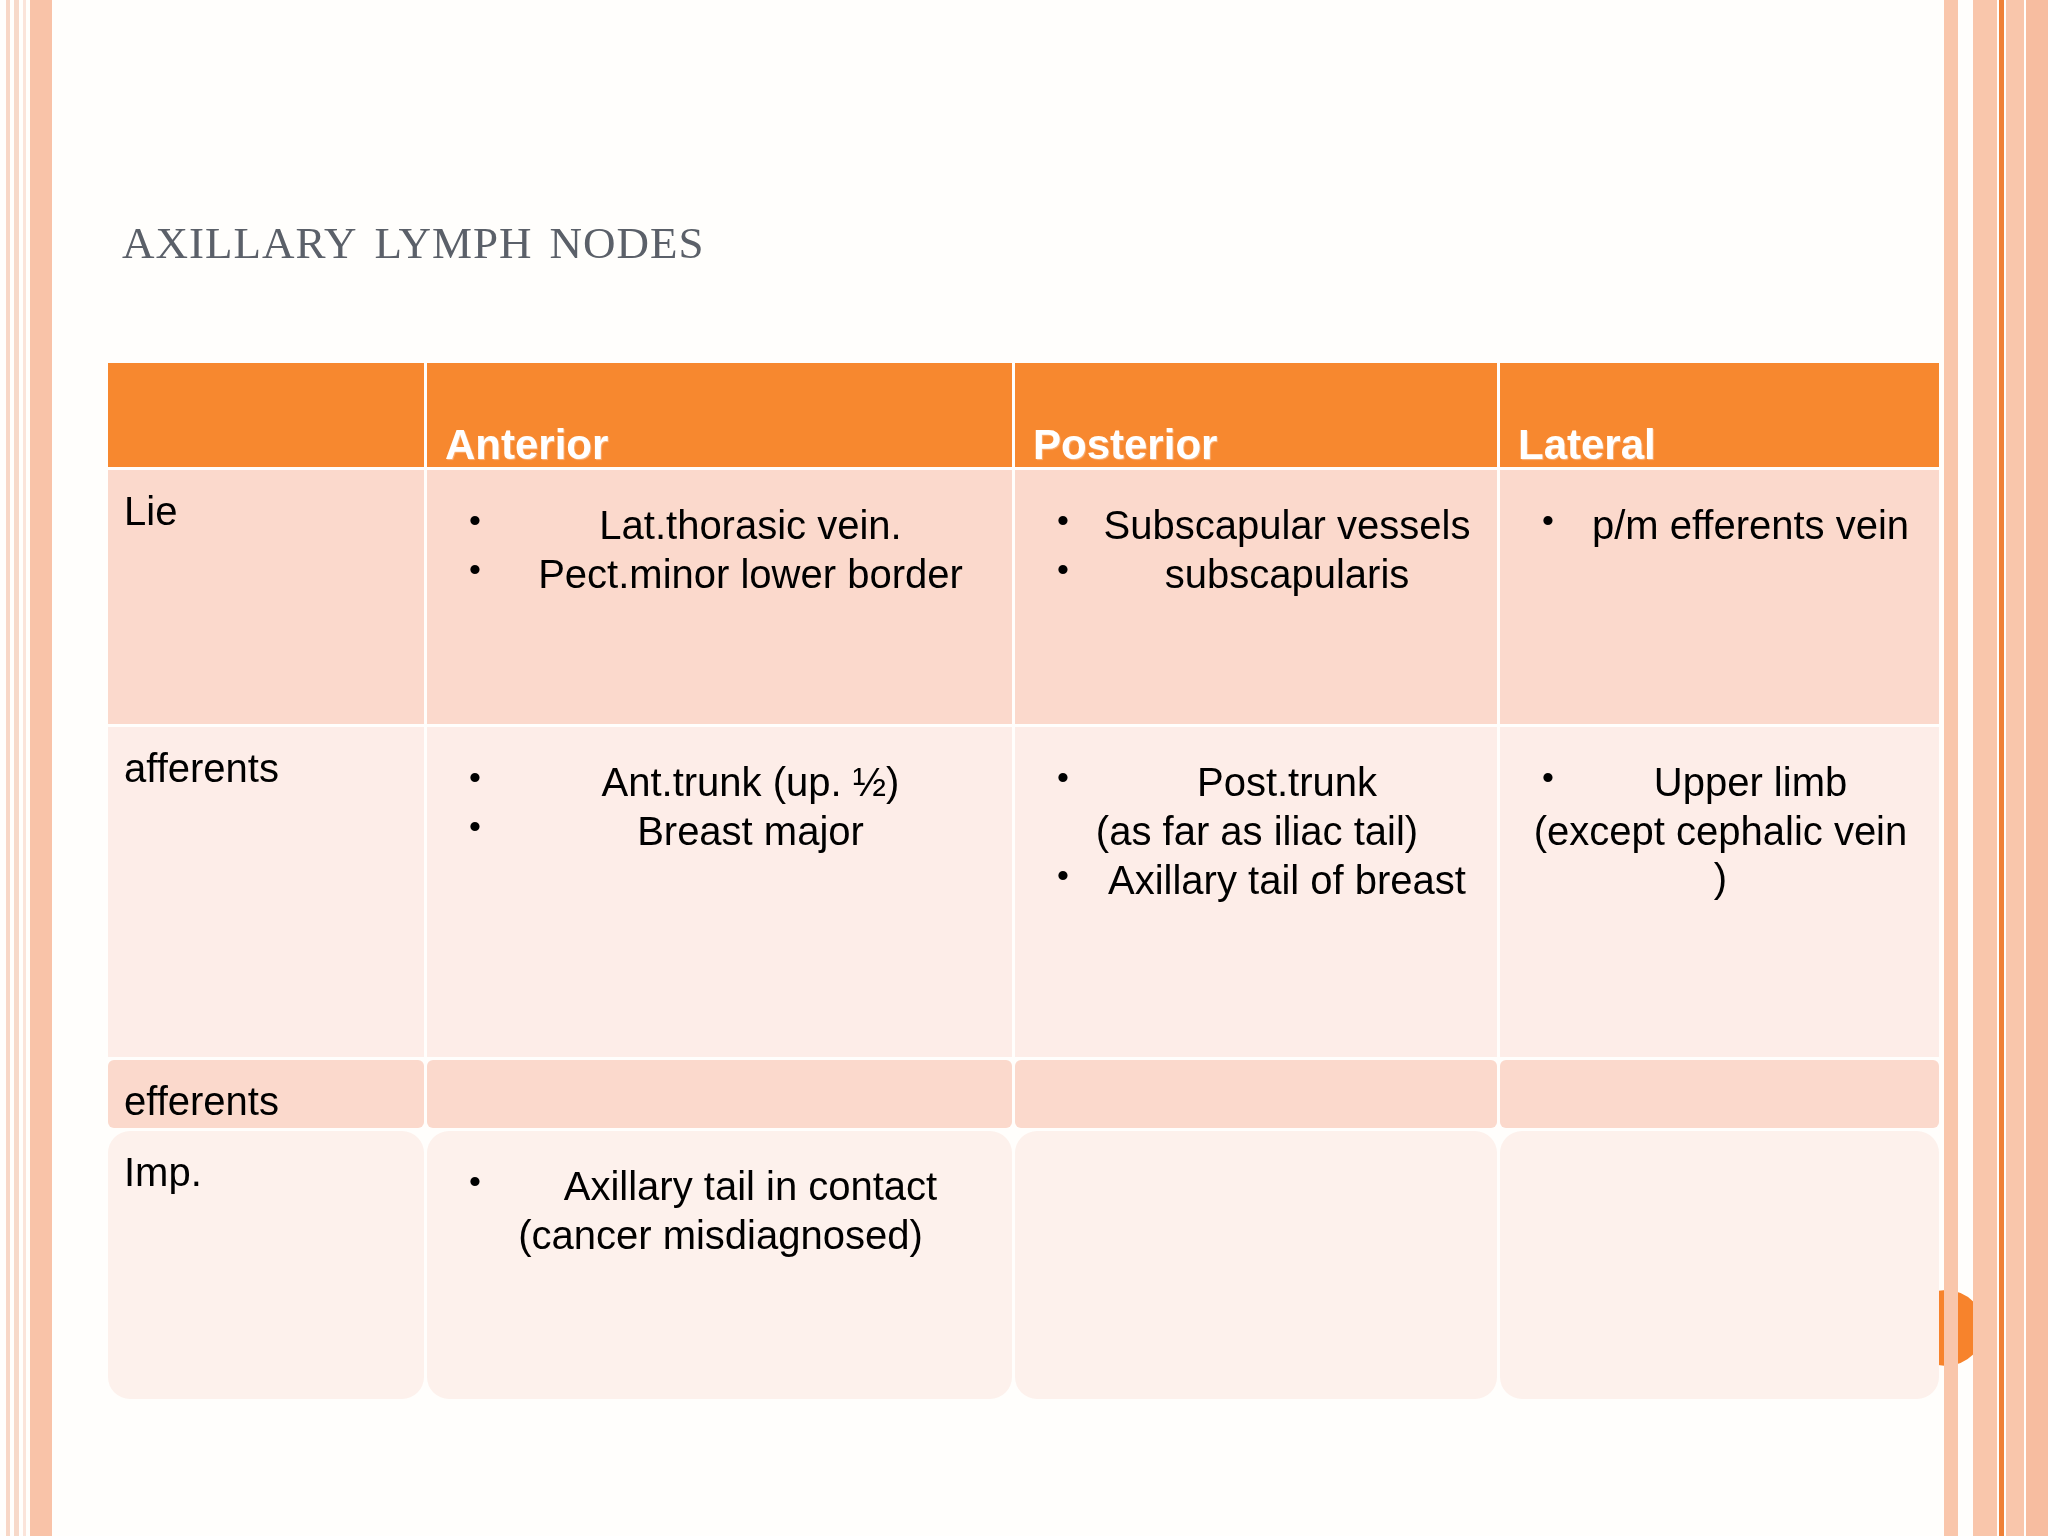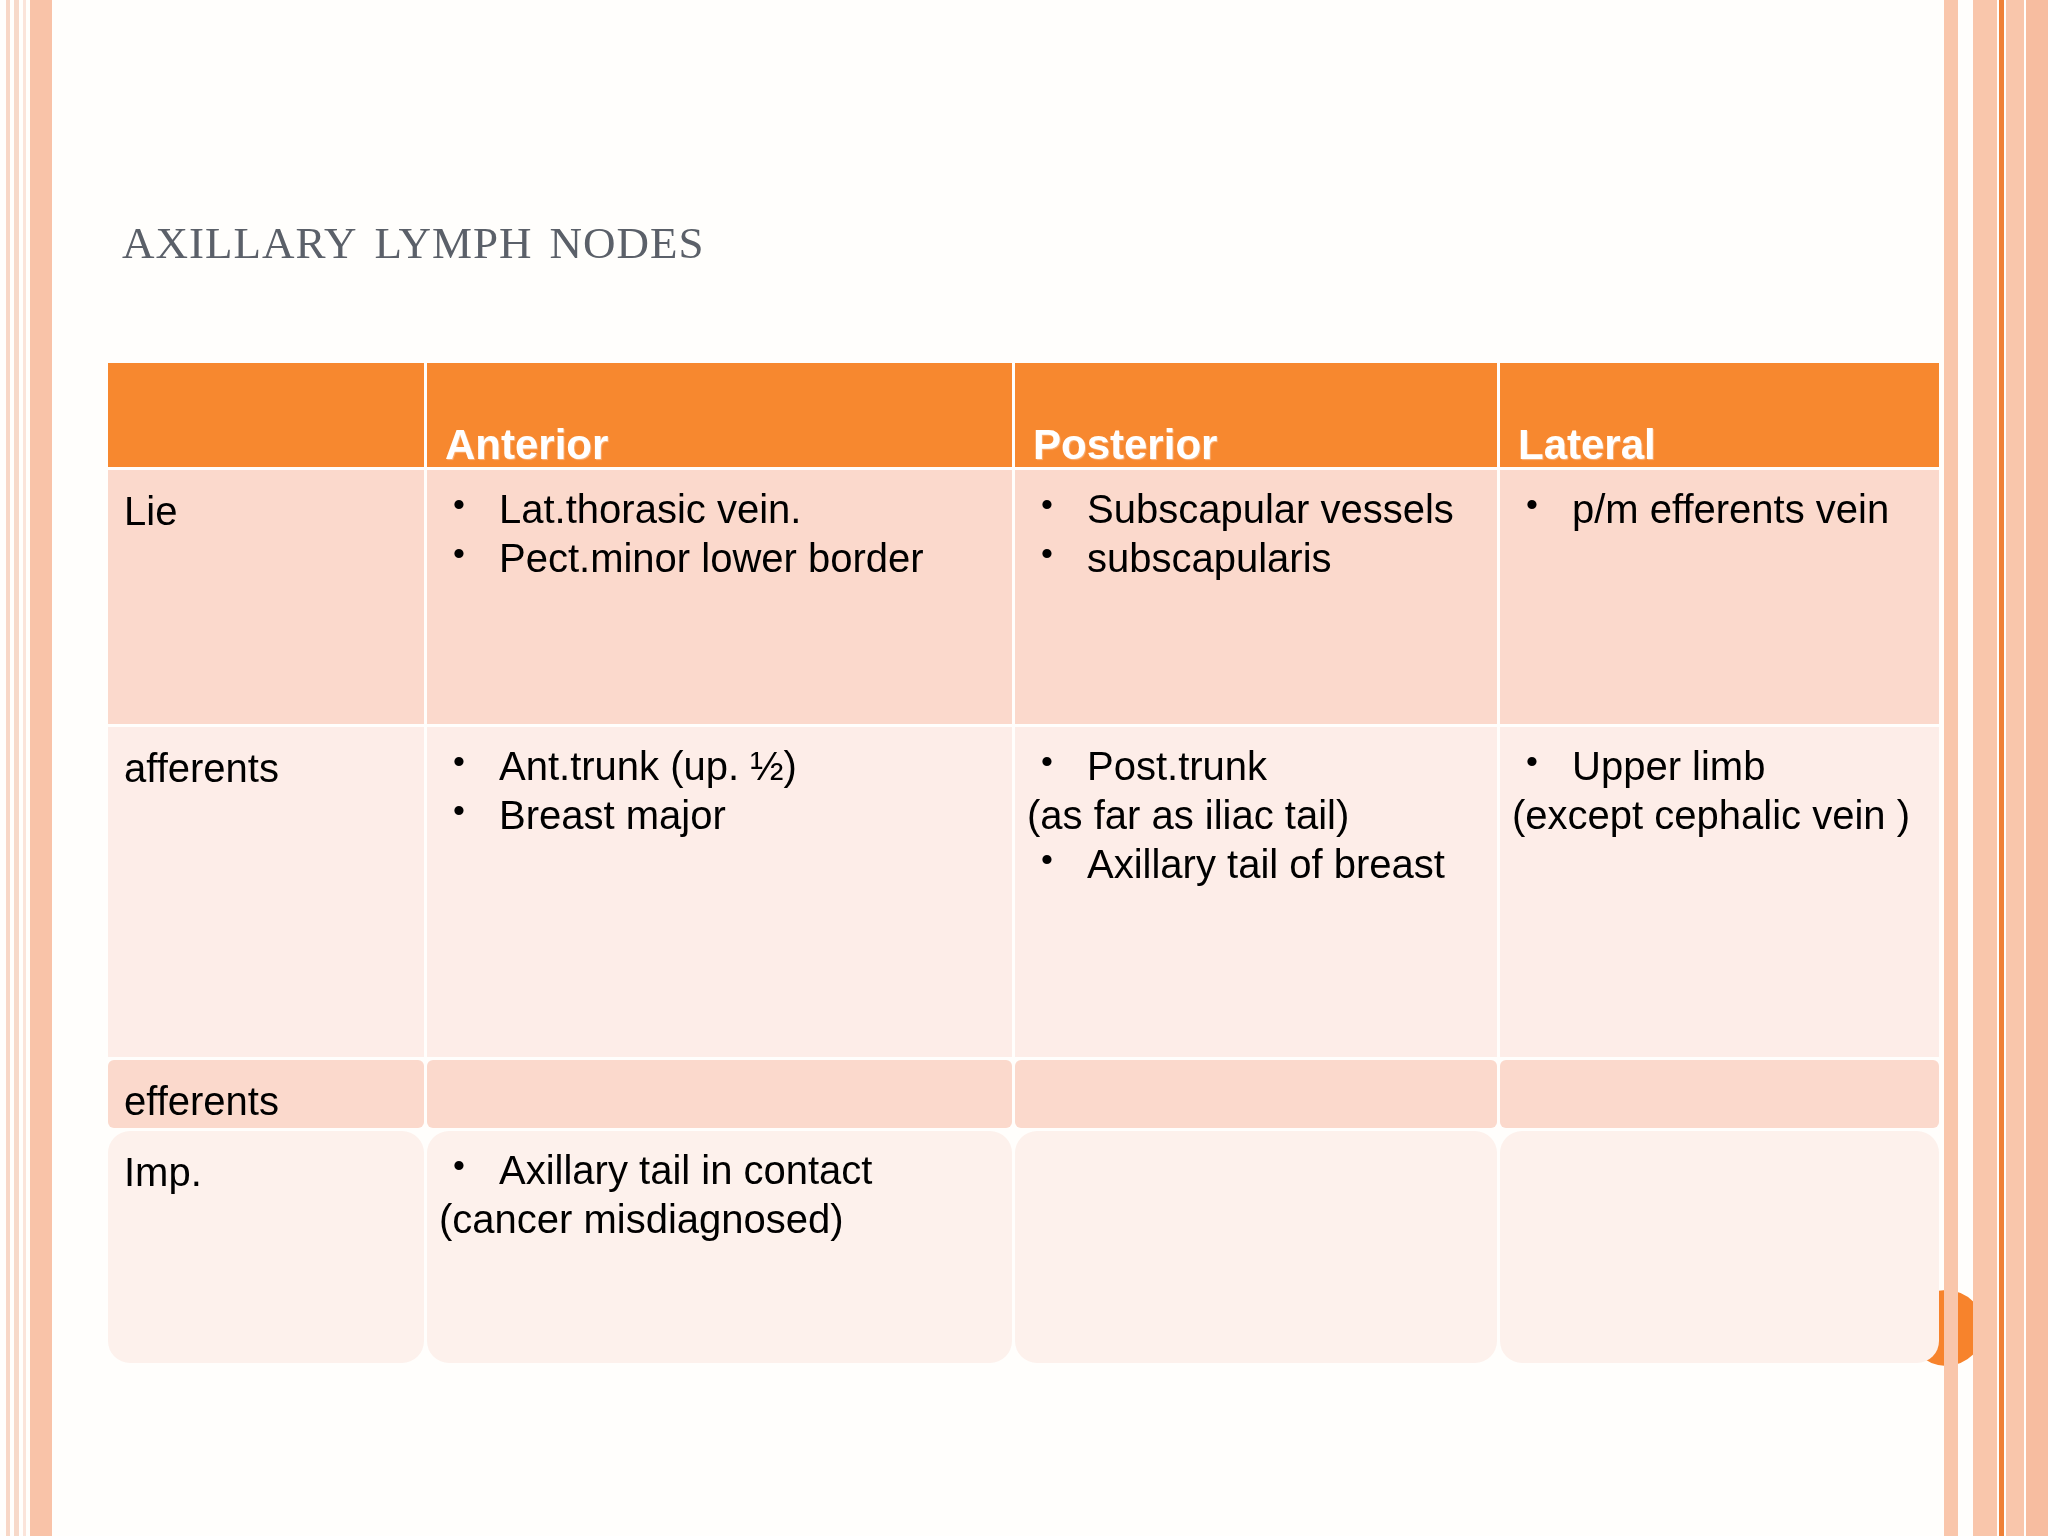--- a/index.html
+++ b/index.html
@@ -114,44 +114,45 @@
     line-height: 1.15;
   }
 
   .cell {
     padding: 16px 10px 18px 12px;
     font-size: 40px;
     color: #000;
     line-height: 1.18;
   }
   ul.b {
-    margin: 0;
+    margin: 16px;
     padding: 0;
     list-style: none;
+    text-align: center;
   }
   ul.b > li {
     position: relative;
     padding-left: 60px;
     margin: 0 0 2px 0;
   }
   ul.b > li::before {
     content: "\2022";
     position: absolute;
     left: 14px;
     top: -2px;
     font-size: 34px;
   }
   ul.b > li.nobullet { padding-left: 0; }
   ul.b > li.nobullet::before { content: ""; }
 
   
   tr.r1 td { height: 254px; }
   tr.r2 td { height: 330px; }
   tr.r3 td { height: 68px; border-radius: 6px; }
-  tr.r4 td { height: 232px; border-radius: 22px; }
+  tr.r4 td { height: 268px; border-radius: 22px; }
 </style>
 </head>
 <body>
 
 <div class="slide">
 
   <div class="stripe stripe-l1"></div>
   <div class="stripe stripe-l2"></div>
   <div class="stripe stripe-l3"></div>
   <div class="stripe stripe-l4"></div>

